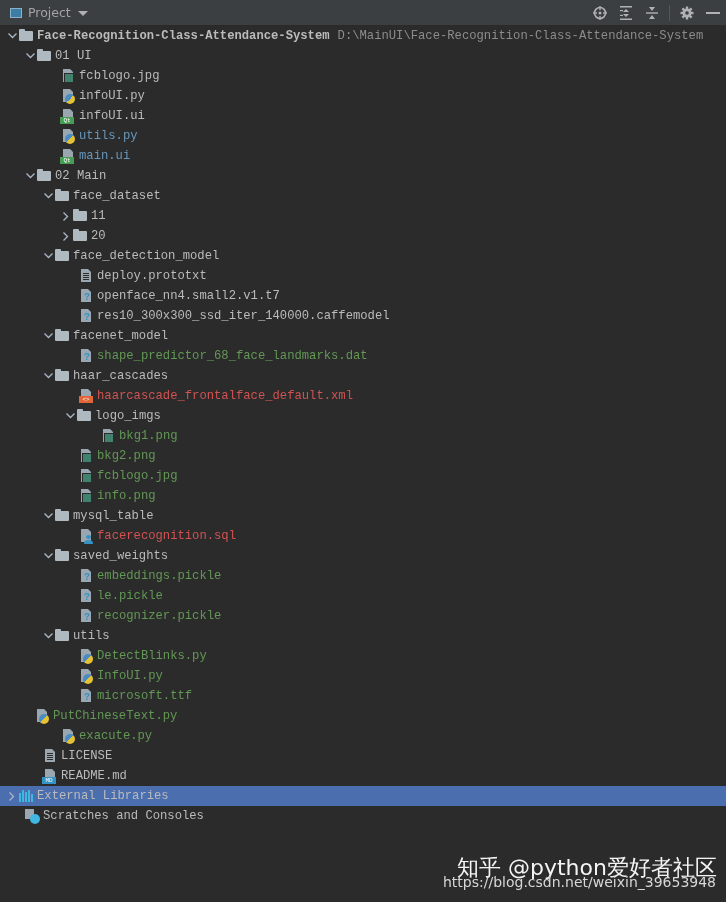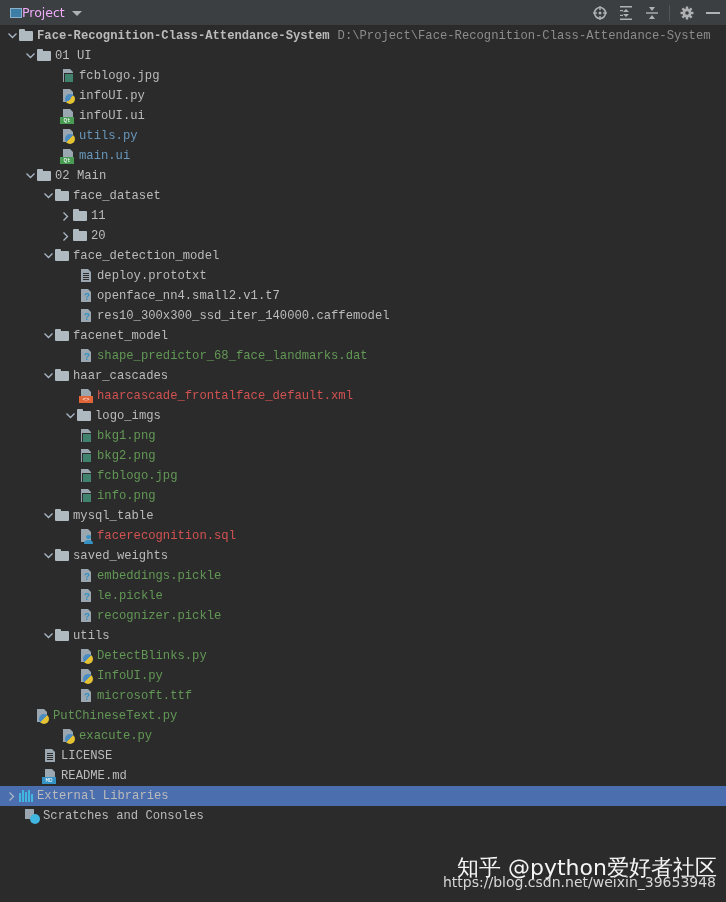--- a/index.html
+++ b/index.html
@@ -13,21 +13,21 @@
   }
   .header {
     height:25px; background:#3c3f41;
     border-bottom:1px solid #2a2a2a;
     display:flex; align-items:center; position:relative;
   }
   .proj-icon {
     width:12px; height:10px; margin-left:10px;
     border:1px solid #8ab0cc; background:#3d7ea6; box-sizing:border-box;
   }
-  .proj-title { color:#f0abfc; font-size:12.5px; }
+  .proj-title { margin-left:6px; color:#a3a3a3; font-size:12.5px; }
   .caret { margin-left:7px; width:0; height:0;
     border-left:5px solid transparent; border-right:5px solid transparent;
     border-top:5px solid #afb1b3; margin-top:2px; }
   .toolbar { position:absolute; right:0; top:0; height:25px; display:flex; align-items:center; }
   .tb-btn { width:26px; height:25px; display:flex; align-items:center; justify-content:center; }
   .tb-sep { width:1px; height:16px; background:#515658; margin:0 4px; }
 
   .tree { position:absolute; top:26px; left:0; right:0;font-family:Liberation Mono, monospace; }
   .row { height:20px; display:flex; align-items:center; position:relative; white-space:nowrap; }
   .row.selected { background:#4b6eaf; }
@@ -134,21 +134,21 @@
   <div class="row" style="padding-left:6px">
     <div class="arrow">
         <svg width="9" height="6" viewBox="0 0 9 6">
           <path d="M0.5 0.5 L4.5 4.5 L8.5 0.5" fill="none" stroke="#a9b7c6" stroke-width="1.3"></path>
         </svg>
       </div>
     <div class="icon">
         <div class="folder"></div>
       </div>
     <span class="label bold">Face-Recognition-Class-Attendance-System</span>
-    <span class="label path">D:\Project\Face-Recognition-Class-Attendance-System</span>
+    <span class="label path">D:\MainUI\Face-Recognition-Class-Attendance-System</span>
   </div>
 
   <div class="row" style="padding-left:24px">
     <div class="arrow">
         <svg width="9" height="6" viewBox="0 0 9 6">
           <path d="M0.5 0.5 L4.5 4.5 L8.5 0.5" fill="none" stroke="#a9b7c6" stroke-width="1.3"></path>
         </svg>
       </div>
     <div class="icon">
         <div class="folder"></div>
@@ -313,21 +313,21 @@
     <div class="arrow">
         <svg width="9" height="6" viewBox="0 0 9 6">
           <path d="M0.5 0.5 L4.5 4.5 L8.5 0.5" fill="none" stroke="#a9b7c6" stroke-width="1.3"></path>
         </svg>
       </div>
     <div class="icon">
         <div class="folder"></div>
       </div>
     <span class="label c-default">logo_imgs</span>
   </div>
-  <div class="row" style="padding-left:78px">
+  <div class="row" style="padding-left:100px">
     <div class="icon">
         <div class="file"></div>
         <div class="img-badge"></div>
       </div>
     <span class="label c-green">bkg1.png</span>
   </div>
   <div class="row" style="padding-left:78px">
     <div class="icon">
         <div class="file"></div>
         <div class="img-badge"></div>

